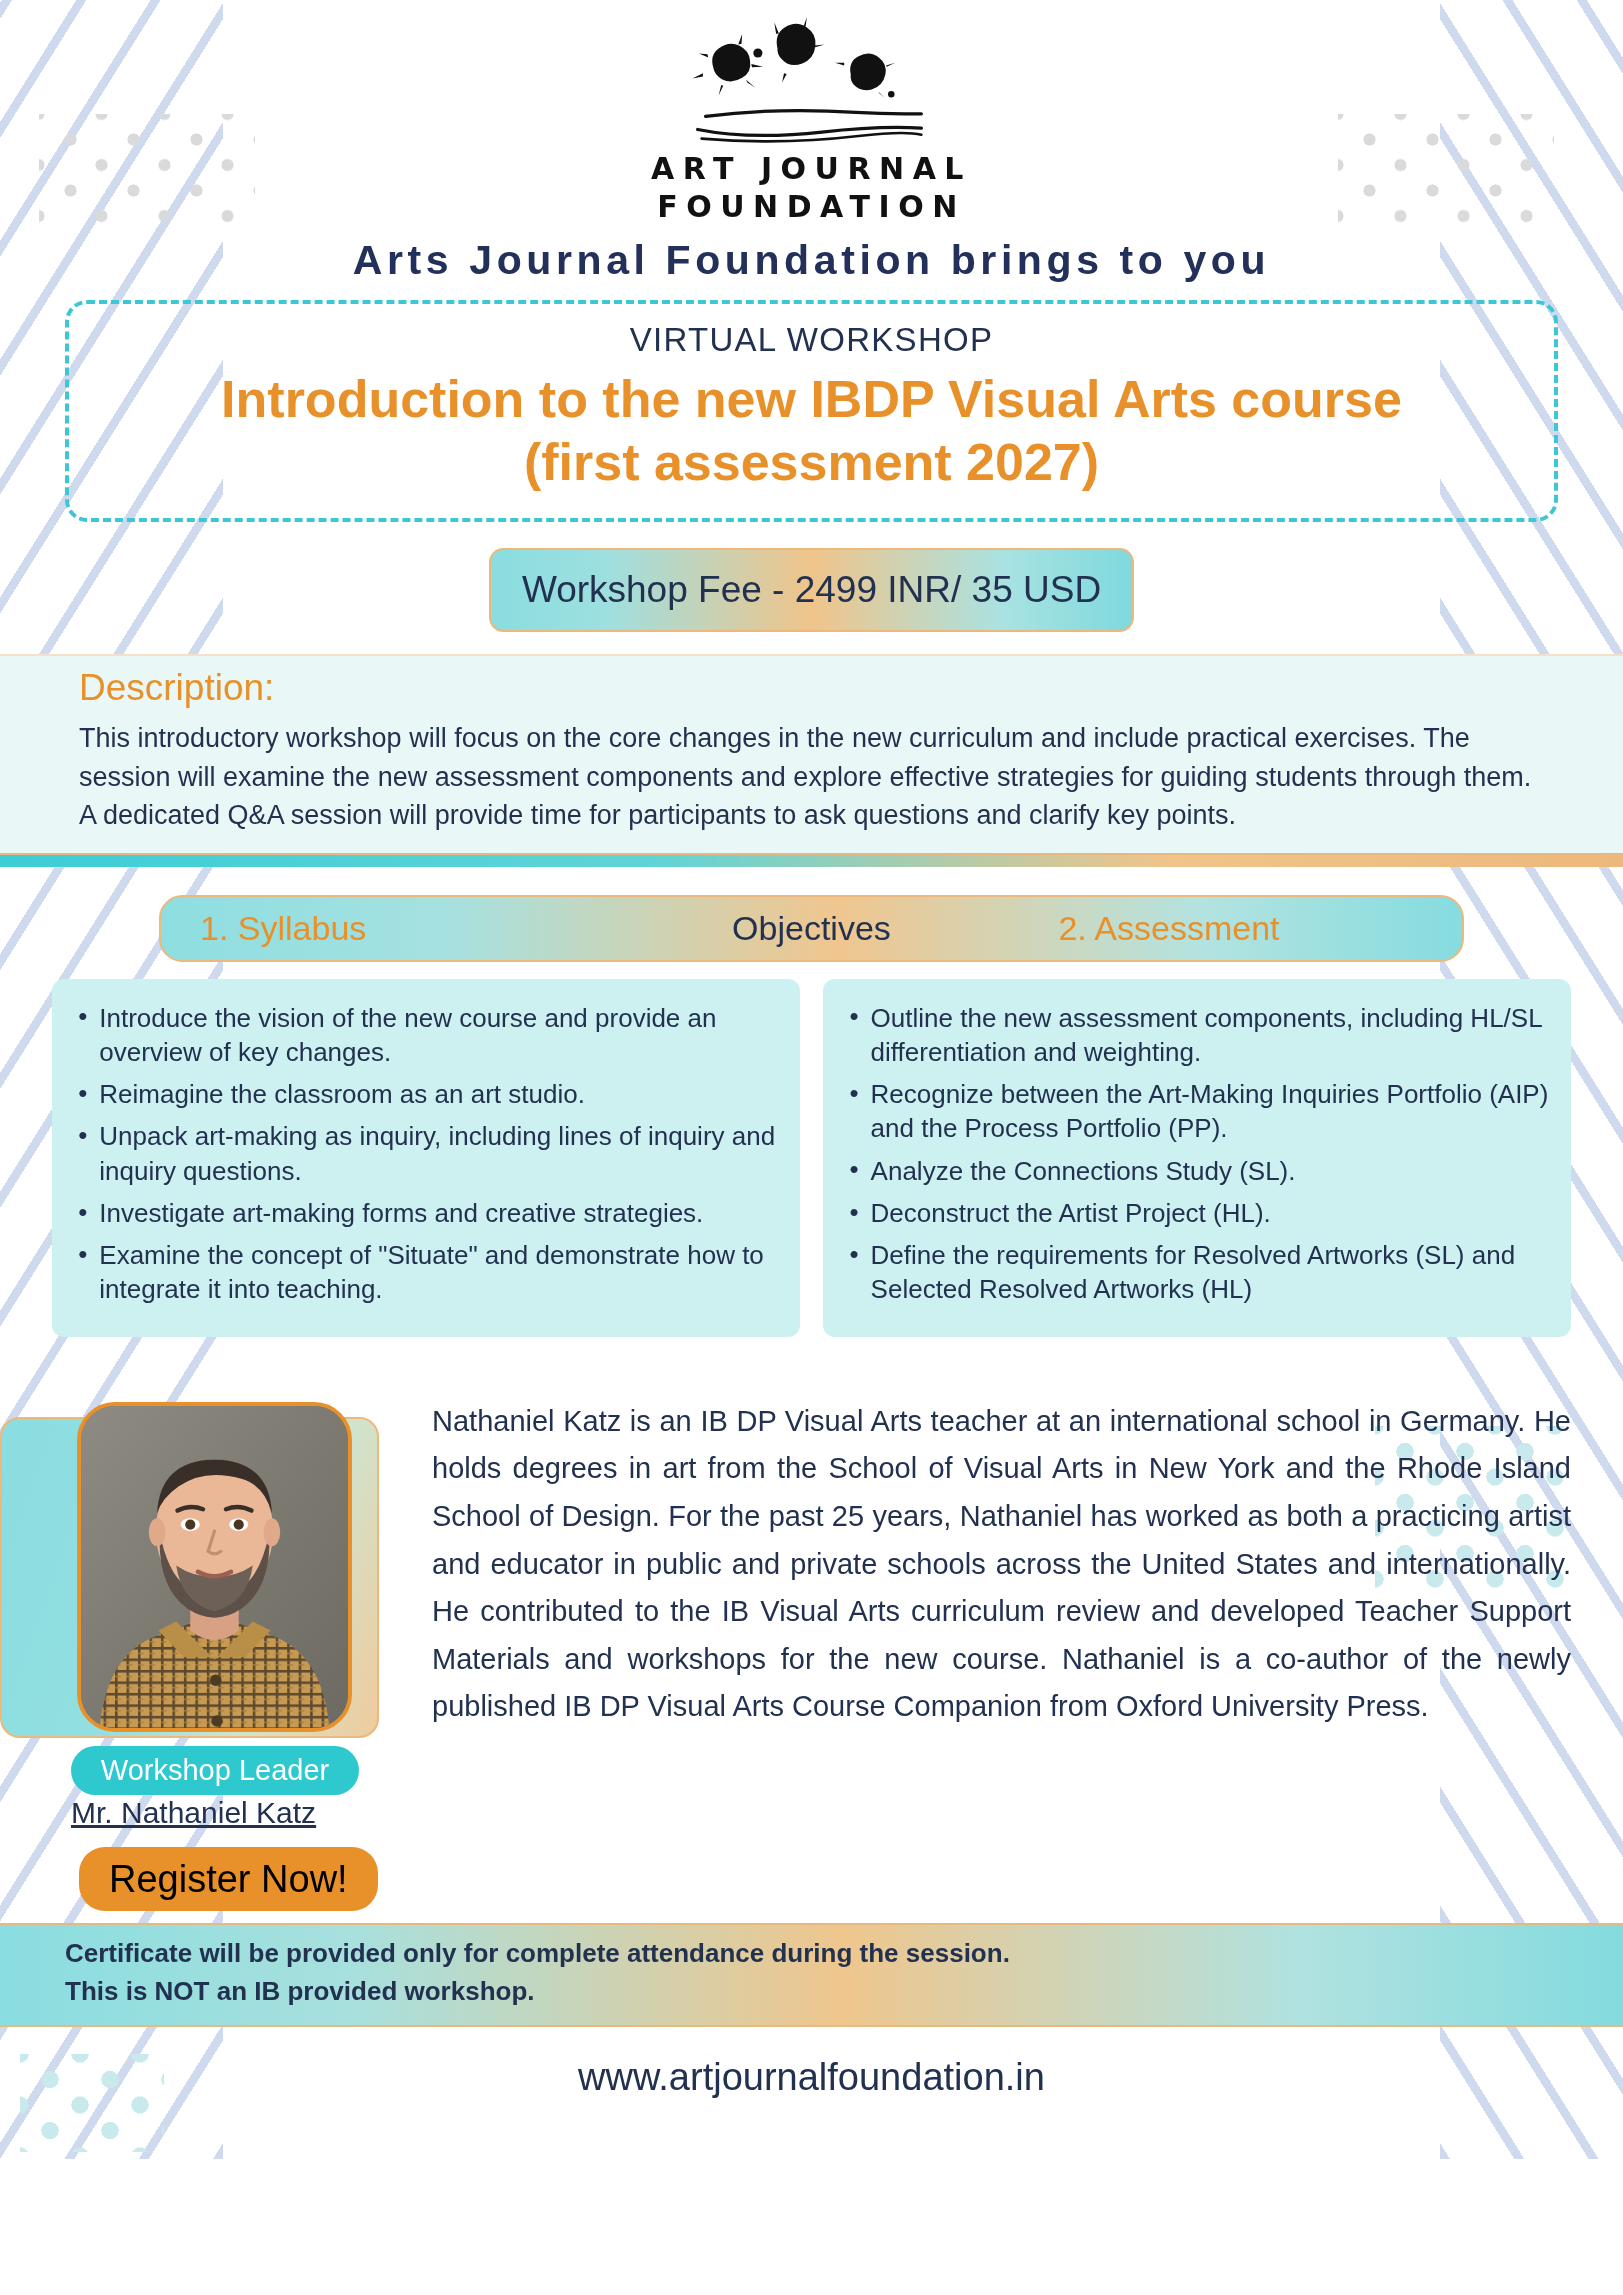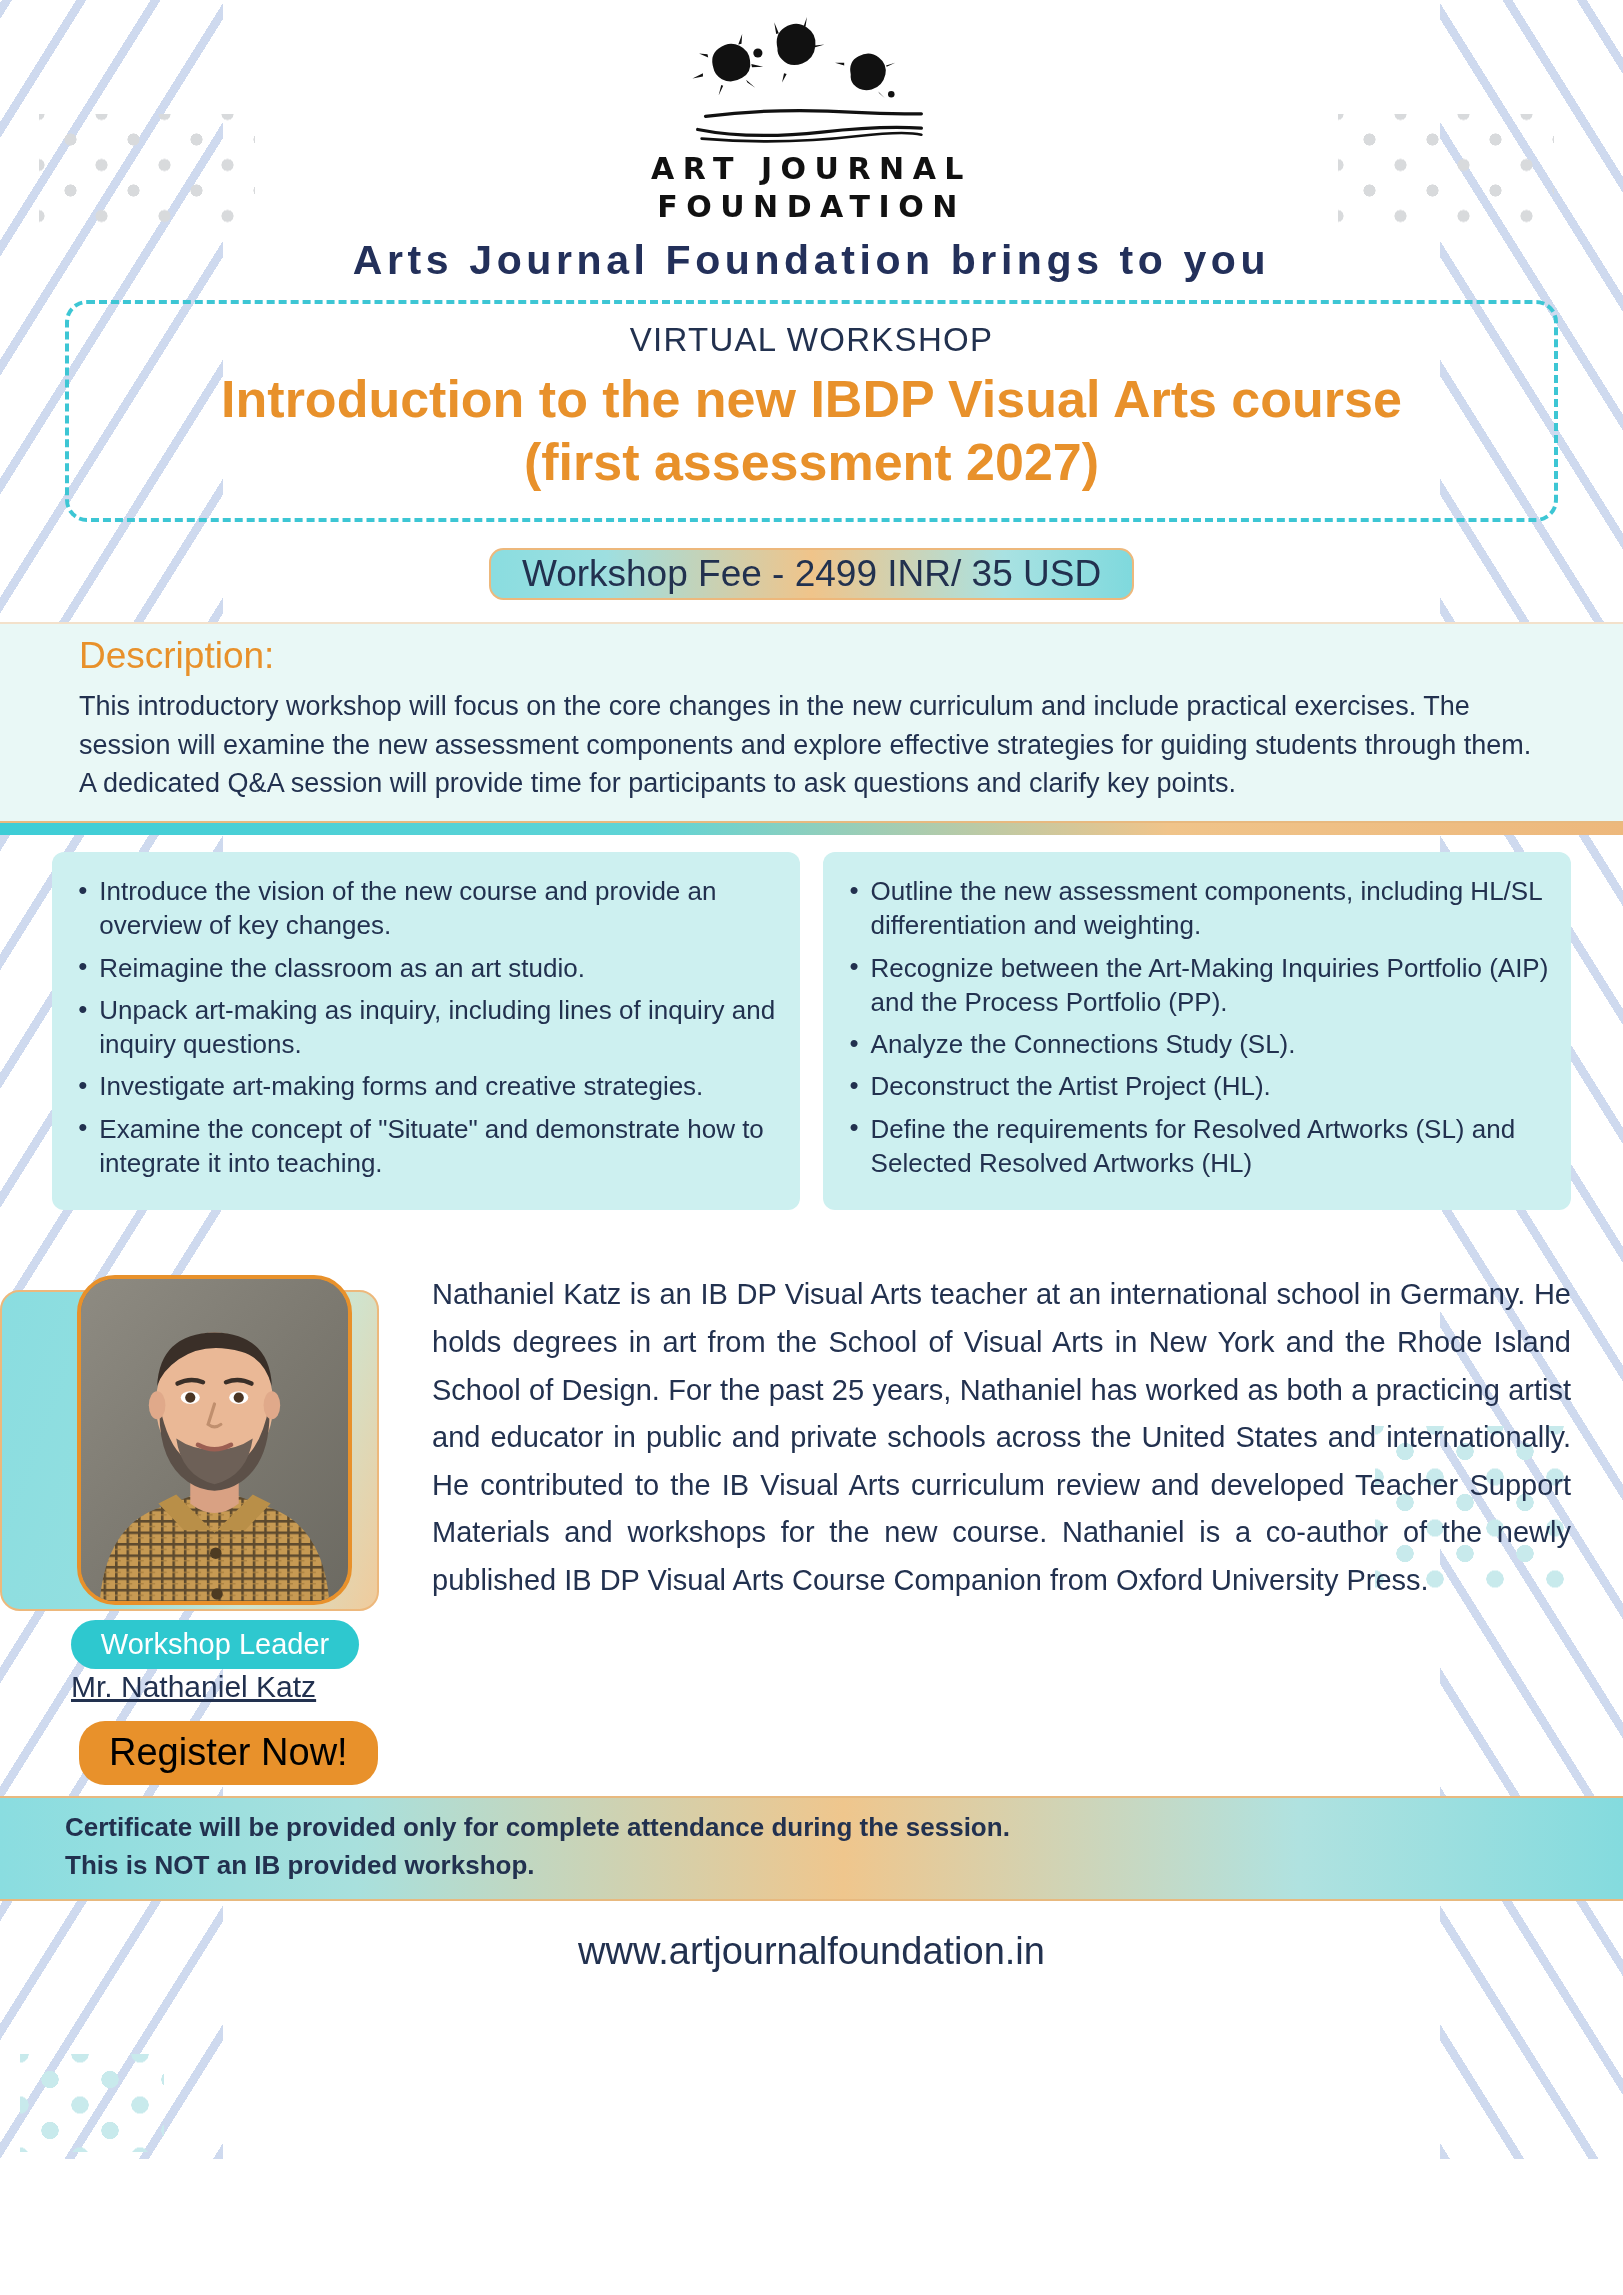--- a/index.html
+++ b/index.html
@@ -86,21 +86,21 @@
     color: #E8912B; font-size: 52px; font-weight: 700; line-height: 1.22;
     margin-top: 9.2px;
   }
 
   
   .fee-row { display: flex; justify-content: center; margin-top: 26px; }
   .fee-pill {
     background: linear-gradient(90deg,#8adde0 0%,#9edfe0 18%,#f0c48a 50%,#a9e2e2 80%,#7fd9dd 100%);
     border: 2px solid #edb87c;
     border-radius: 14.4px;
-    padding: 3px 31px;
+    padding: 19px 31px;
     font-size: 37px; color: #22314f;
   }
 
   
   .desc-band {
     margin-top: 22px;
     background: #e9f8f6;
     border-top: 2.6px solid #f3e1cb;
     padding: 10.5px 79px 18.3px 79px;
   }
@@ -251,20 +251,27 @@
   <div class="fee-row">
     <div class="fee-pill">Workshop Fee - 2499 INR/ 35 USD</div>
   </div>
 
   <div class="desc-band">
     <div class="desc-title">Description:</div>
     <div class="desc-body">This introductory workshop will focus on the core changes in the new curriculum and include practical exercises. The session will examine the new assessment components and explore effective strategies for guiding students through them. A dedicated Q&amp;A session will provide time for participants to ask questions and clarify key points.</div>
   </div>
   <div class="desc-rule"></div>
 
+  <div class="tabs-row">
+    <div class="tabs-pill">
+      <div class="tab-label tab-left">1. Syllabus</div>
+      <div class="tab-label tab-mid">Objectives</div>
+      <div class="tab-label tab-right">2. Assessment</div>
+    </div>
+  </div>
 
   <div class="cards">
     <div class="card">
       <ul>
         <li>Introduce the vision of the new course and provide an overview of key changes.</li>
         <li>Reimagine the classroom as an art studio.</li>
         <li>Unpack art-making as inquiry, including lines of inquiry and inquiry questions.</li>
         <li>Investigate art-making forms and creative strategies.</li>
         <li>Examine the concept of "Situate" and demonstrate how to integrate it into teaching.</li>
       </ul>

